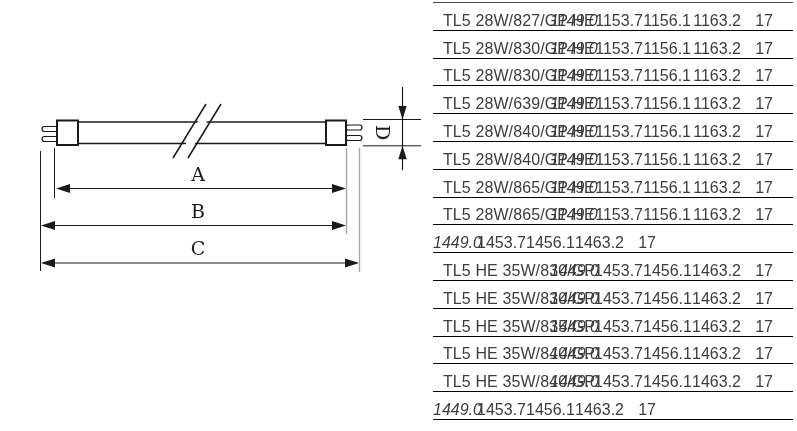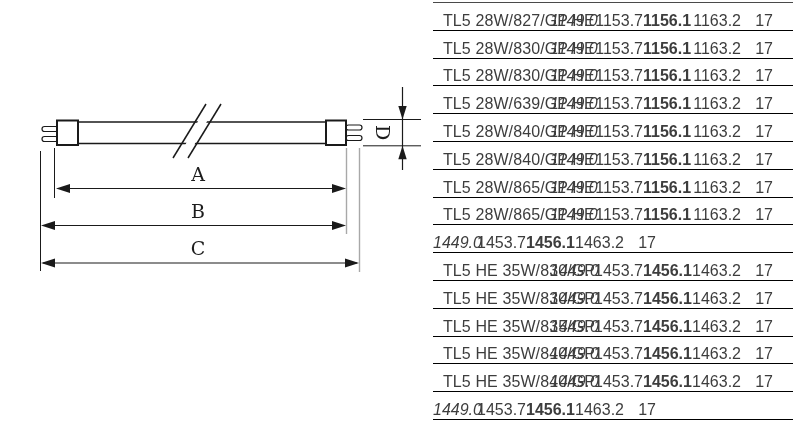--- a/index.html
+++ b/index.html
@@ -12,21 +12,21 @@
 
   .spec-table { position:absolute; left:433px; top:2px; width:360px;
                 border-top:1px solid #4a4a4a; }
   .t-row { display:flex; align-items:flex-end; height:27.8px;
            border-bottom:1px solid #000000; color:#3d3d3d; font-size:16px;
            white-space:nowrap; }
   .c-name { width:117px; padding-left:10px; text-align:left; letter-spacing:0.1px; }
   .c-v    { text-align:right; }
   .c-v0 { width:40px;font-style:italic; }
   .c-v1 { width:53px; }
-  .c-v2 { width:48px;font-weight:bold; }
+  .c-v2 { width:48px; }
   .c-v3 { width:50px; }
   .c-v4 { width:32px; }
 </style>
 </head>
 <body>
 
 <div class="diagram">
   <svg width="430" height="431" viewBox="0 0 430 431" xmlns="http://www.w3.org/2000/svg">
 
     <g>

